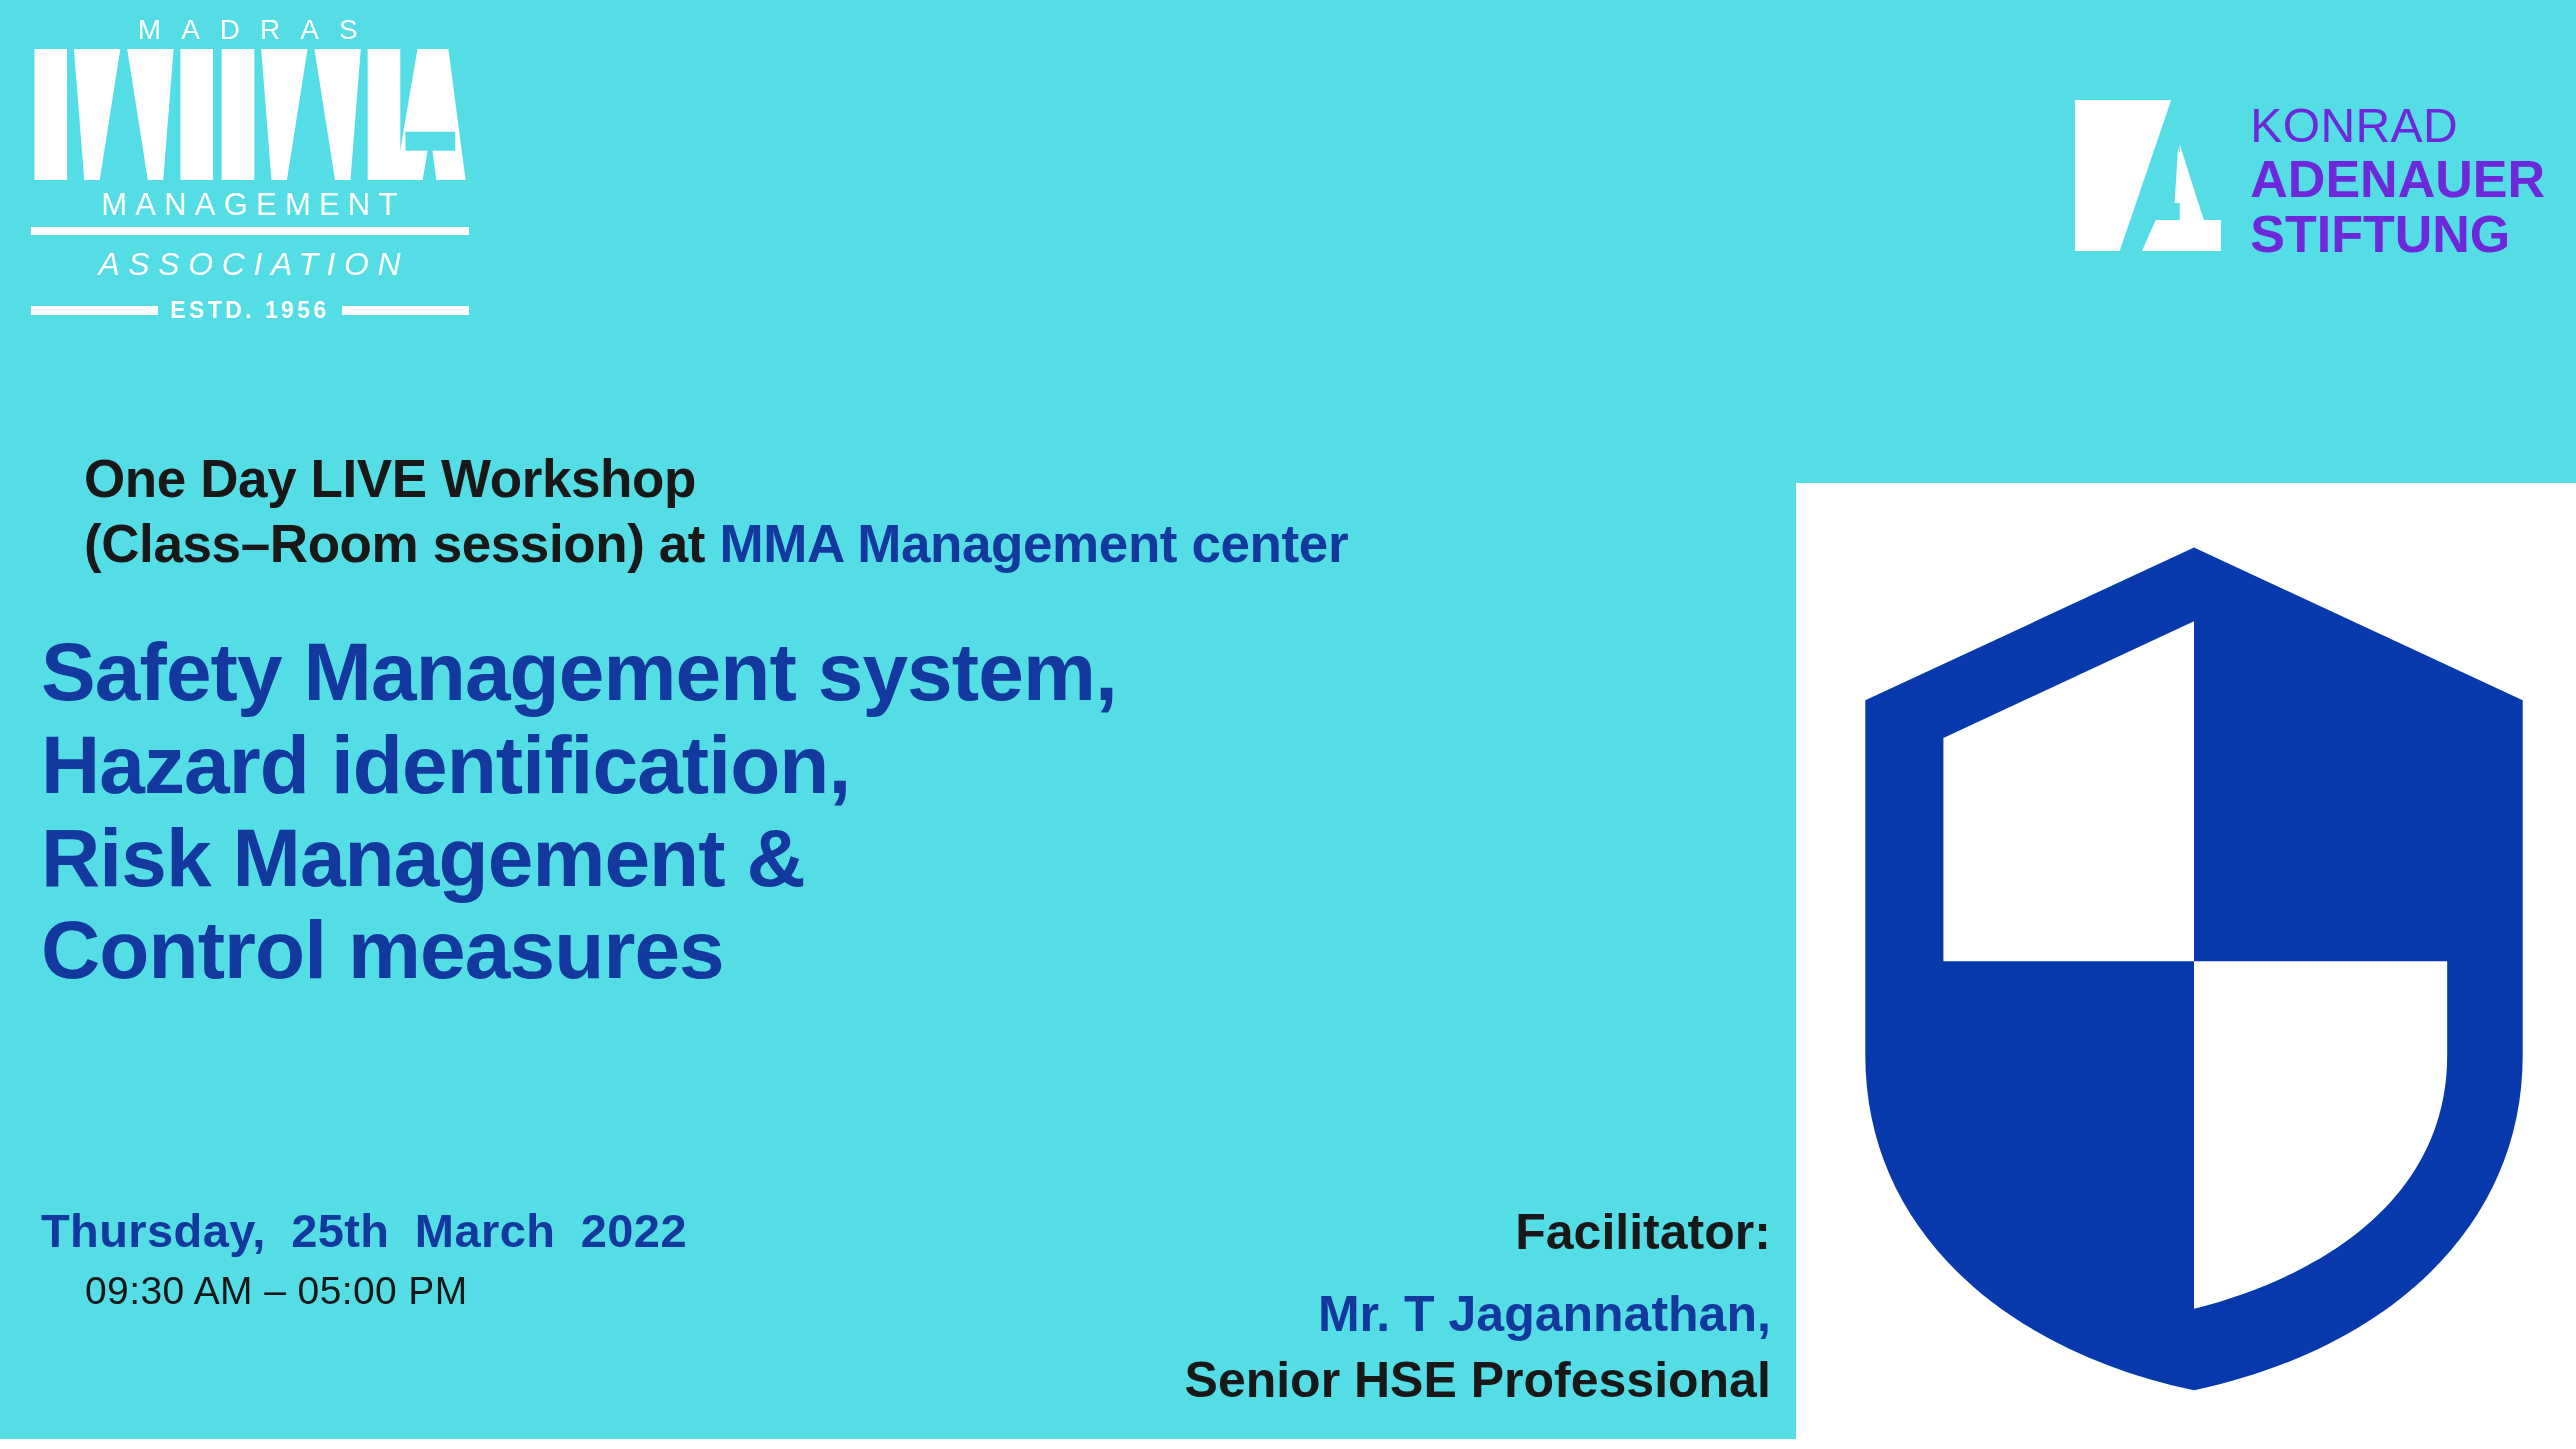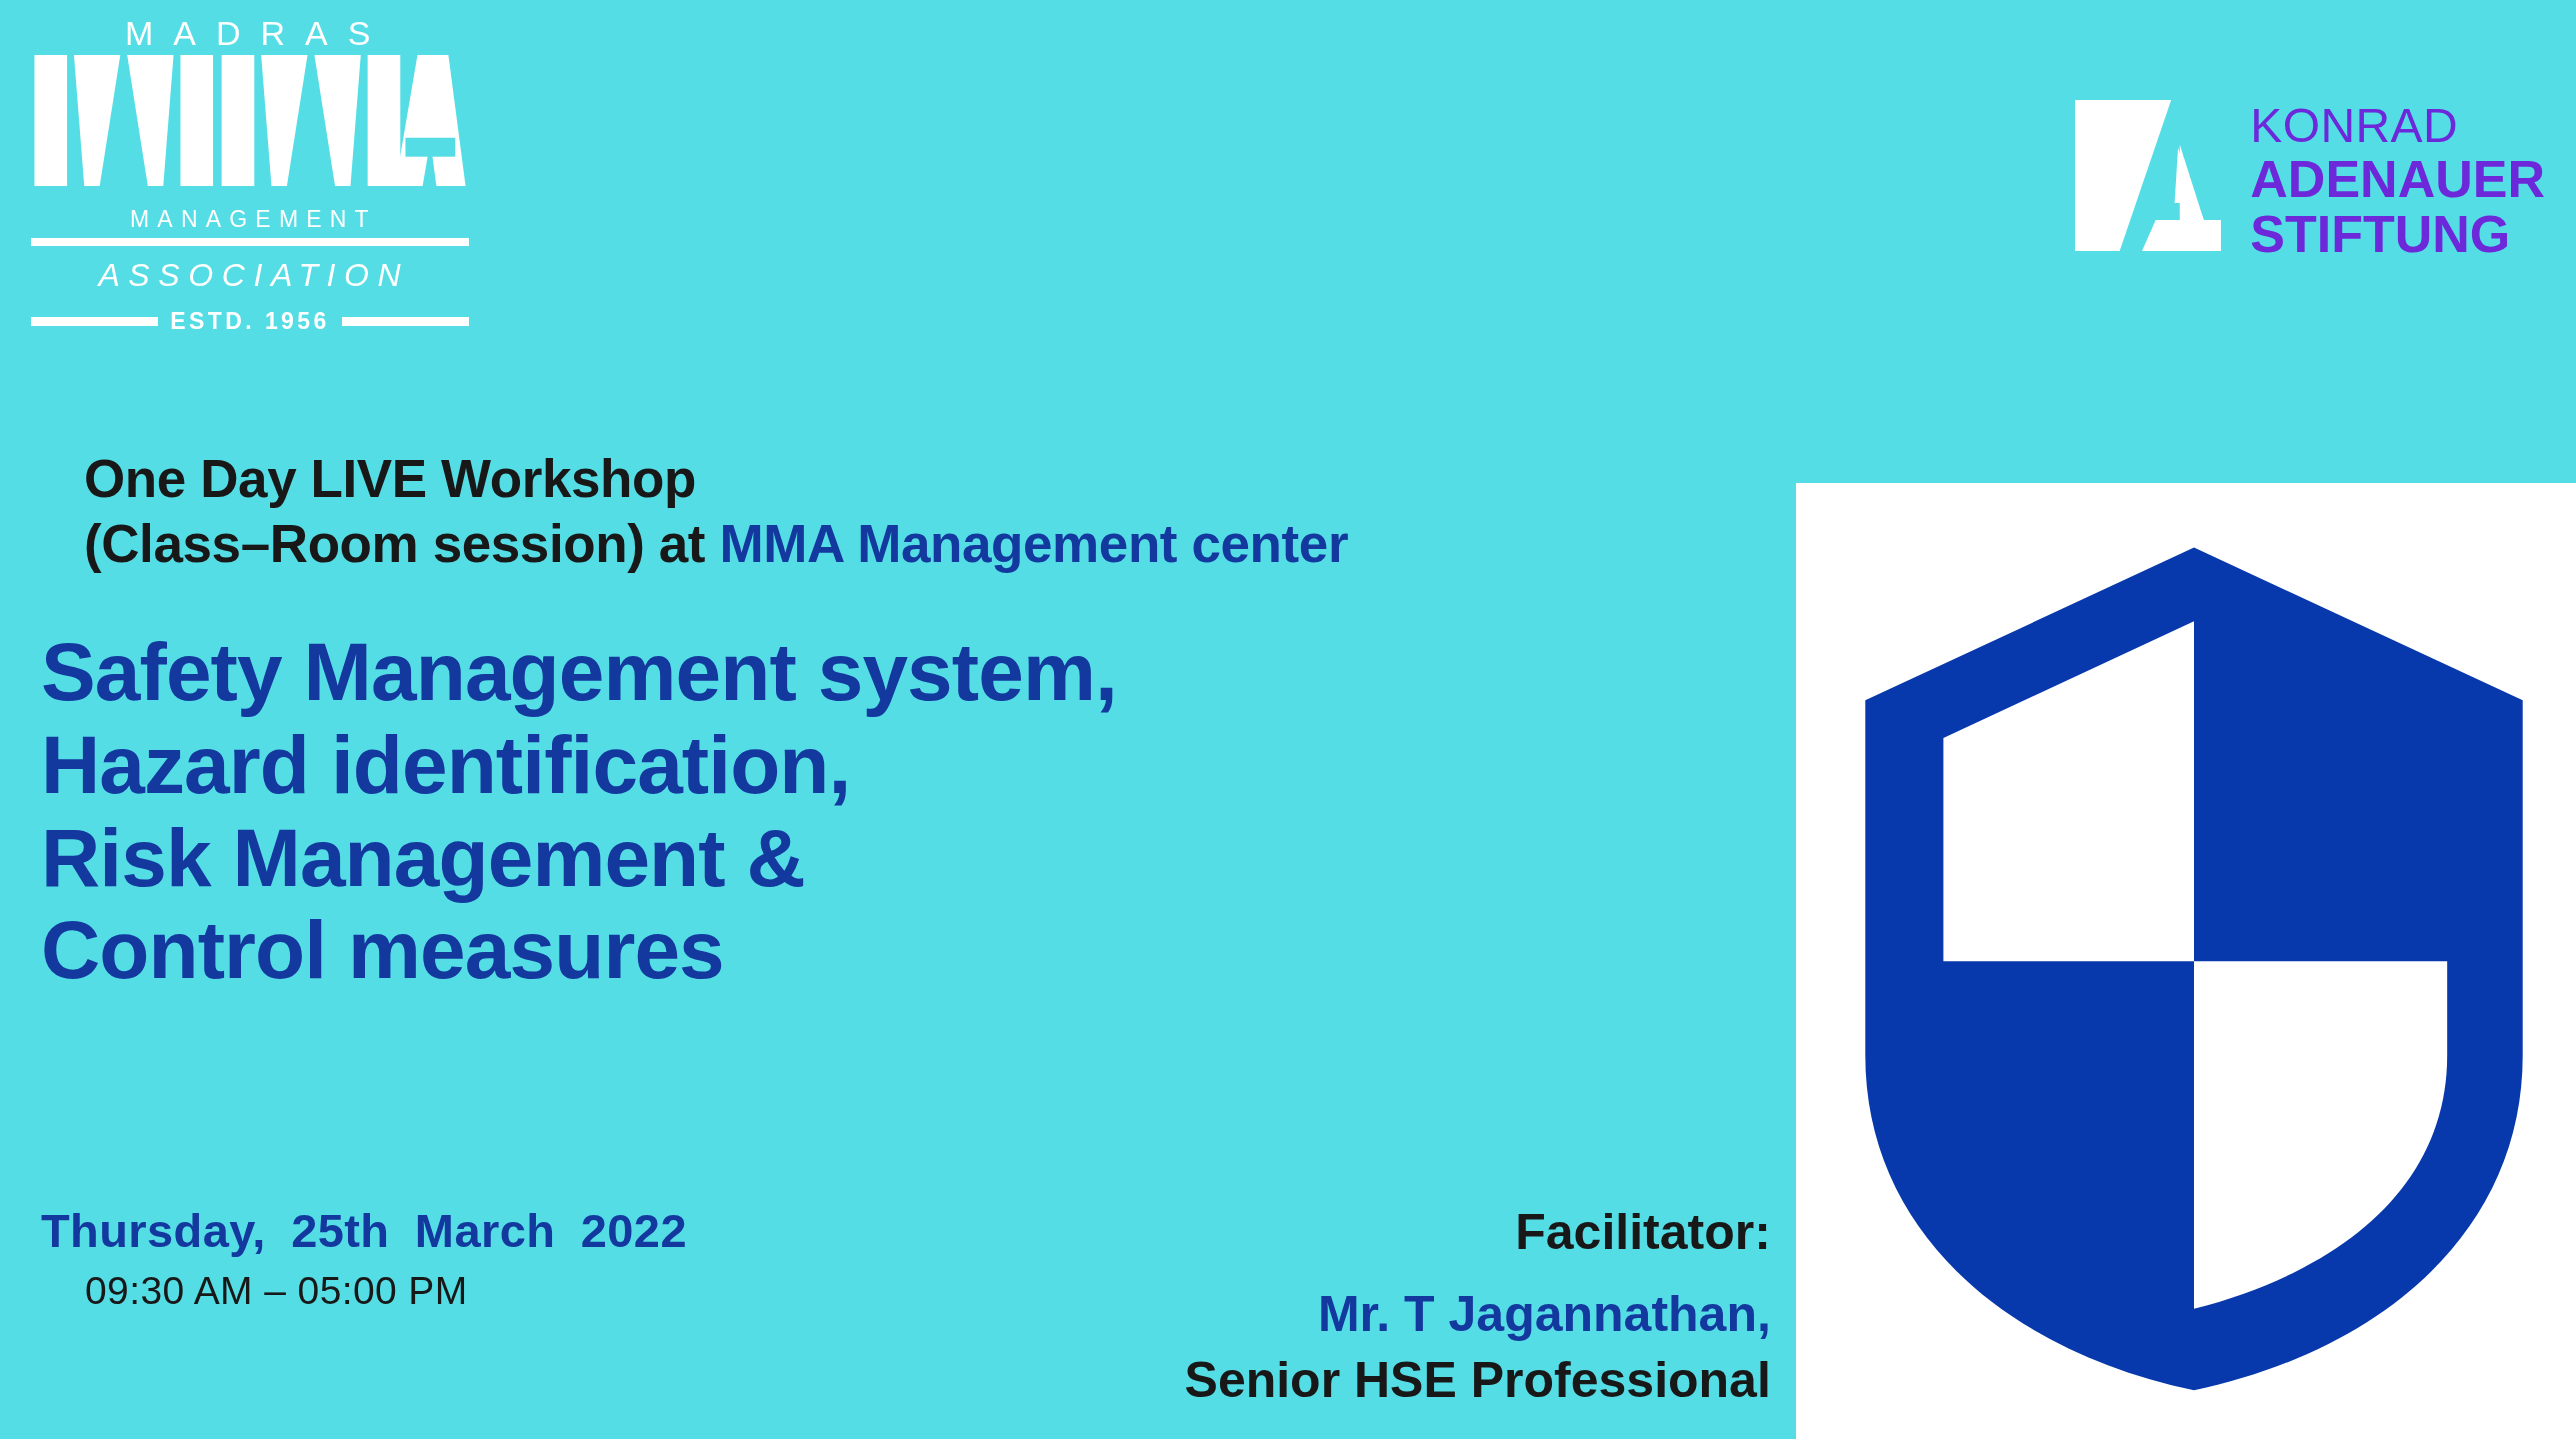--- a/index.html
+++ b/index.html
@@ -54,39 +54,39 @@
   
   .mma-logo {
     position: absolute;
     left: 31px;
     top: 15.5px;
     width: 438px;
     color: #ffffff;
     user-select: none;
   }
   .mma-madras {
-    font-size: 34px;
+    font-size: 28px;
     font-weight: 400;
     letter-spacing: 20px;
     text-align: center;
     line-height: 1.0;
     padding-left: 15.5px;
   }
   .mma-mark {
     width: 100%;
     height: 131px;
     margin-top: 5.2px;
   }
   .mma-management {
-    font-size: 23px;
+    font-size: 31px;
     font-weight: 400;
     letter-spacing: 8.2px;
     text-align: center;
     line-height: 1.0;
-    margin-top: 19px;
+    margin-top: 6px;
     padding-left: 6.9px;
   }
   .mma-rule {
     height: 7.7px;
     background: #ffffff;
     margin-top: 7.7px;
     width: 100%;
   }
   .mma-association {
     font-size: 32px;

